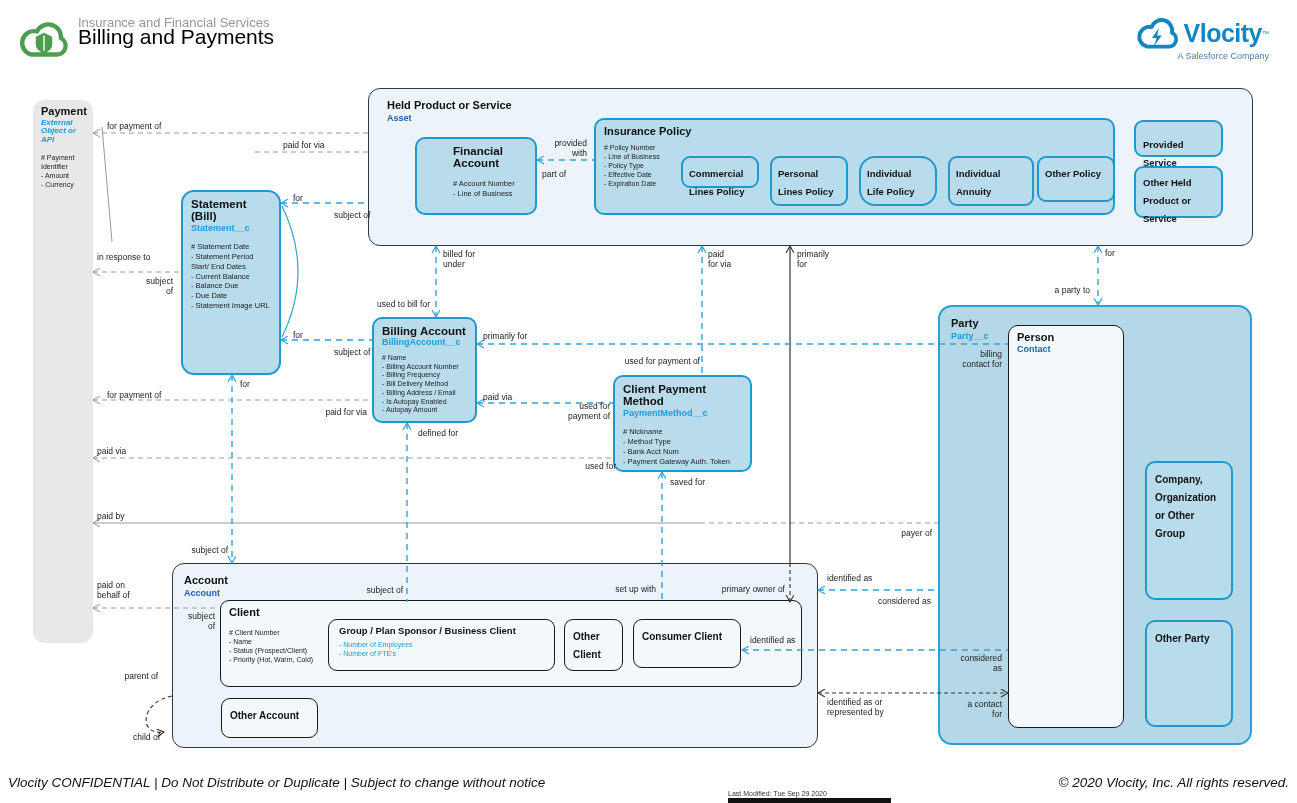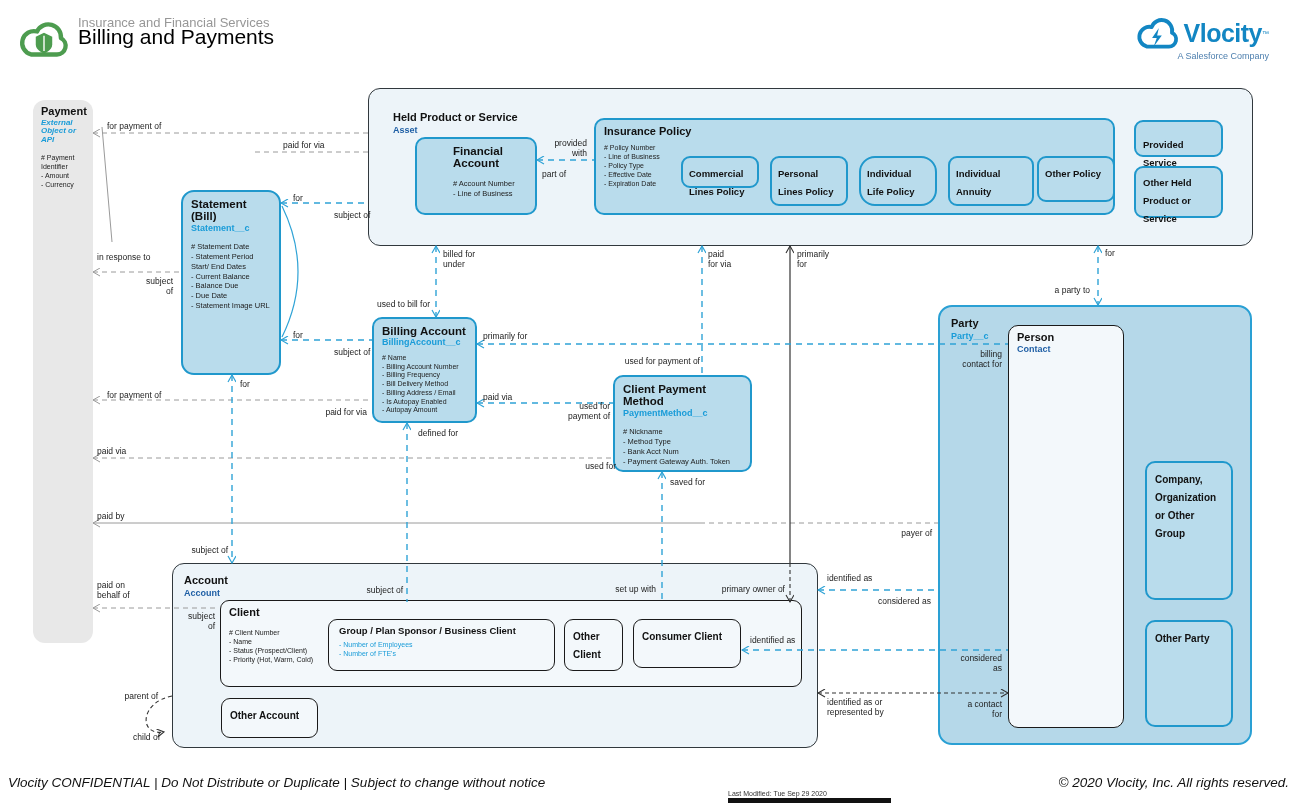--- a/index.html
+++ b/index.html
@@ -88,21 +88,21 @@
         <div># Statement Date</div>
         <div>- Statement Period Start/ End Dates</div>
         <div>- Current Balance</div>
         <div>- Balance Due</div>
         <div>- Due Date</div>
         <div>- Statement Image URL</div>
       </div>
   </div>
 
   <div class="box contL" style="left:368px;top:88px;width:885px;height:158px;">
-    <div class="pad" style="padding:6px 24px;margin-top:12px;">
+    <div class="pad" style="padding:6px 18px;">
       <span class="t t11c">Held Product or Service</span>
       <div class="sub navy">Asset</div>
     </div>
   </div>
   <div class="box blue pad" style="left:415px;top:137px;width:122px;height:78px;padding-left:36px;">
     <div class="t t11">Financial Account</div>
     <div class="attrs">
         <div># Account Number</div>
         <div>- Line of Business</div>
       </div>
@@ -310,21 +310,21 @@
       <span class="clabel" style="left: 878px; top: 596px;">considered as</span>
       <span class="clabel" style="left: 97px; top: 580px;">paid on
 behalf of</span>
       <span class="clabel right" style="right: 1082px; top: 611px;">subject
 of</span>
       <span class="clabel" style="left: 750px; top: 635px;">identified as</span>
       <span class="clabel right" style="right: 295px; top: 349px;">billing
 contact for</span>
       <span class="clabel right" style="right: 295px; top: 653px;">considered
 as</span>
-      <span class="clabel right" style="right: 1139px; top: 671px; margin-top: 20px;">parent of</span>
+      <span class="clabel right" style="right: 1139px; top: 671px;">parent of</span>
       <span class="clabel" style="left: 827px; top: 697px;">identified as or
 represented by</span>
       <span class="clabel right" style="right: 295px; top: 699px; margin-left: 48px;">a contact
 for</span>
       <span class="clabel right" style="right: 1137px; top: 732px;">child of</span>
     </div>
 
   <div class="foot-conf">Vlocity CONFIDENTIAL | Do Not Distribute or Duplicate | Subject to change without notice</div>
   <div class="foot-mod">Last Modified: Tue Sep 29 2020</div>
   <div class="foot-bar"></div>

